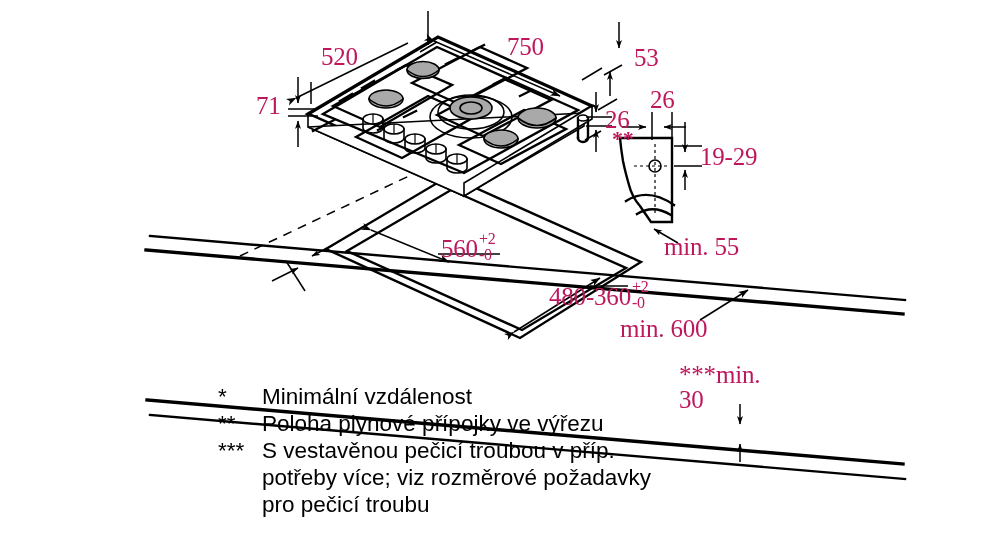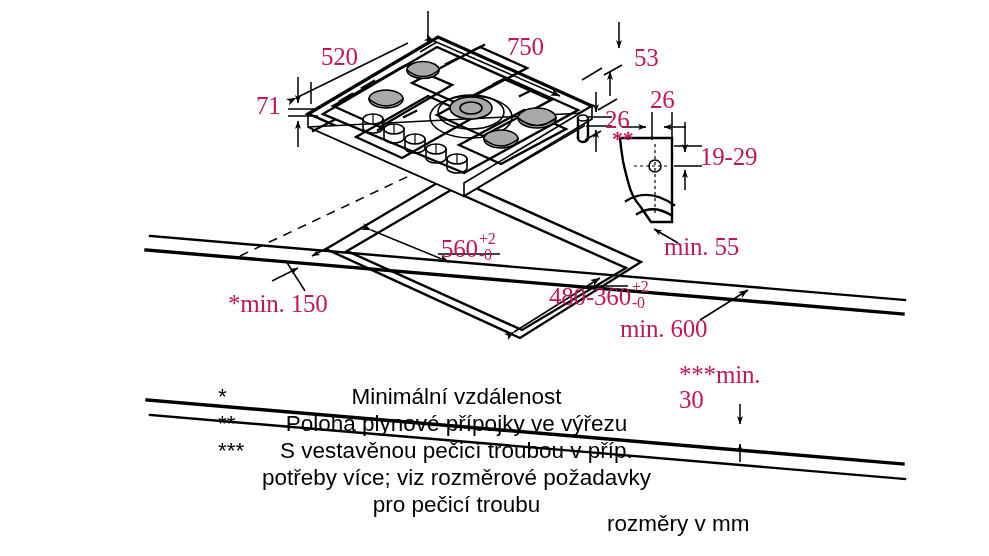--- a/index.html
+++ b/index.html
@@ -128,21 +128,20 @@
   }
   .legend-row {
     display: flex;
   }
   .legend-mark {
     width: 44px;
     flex: 0 0 44px;
   }
   .legend-text {
     flex: 1 1 auto;
-    text-align: center;
   }
   .footer-units {
     position: absolute;
     left: 607px;
     top: 511px;
     font-size: 22.5px;
   }
   .two-line {
     line-height: 25px;
   }
@@ -374,21 +373,20 @@
   <div class="lbl lbl-dim" style="left:664px; top:234px;">min. 55</div>
 
   <div class="lbl lbl-dim" style="left:441px; top:236px;">
     <span>560</span><span class="tol"><span class="tol-spacer">+2</span><span class="tup">+2</span><span class="tdn">-0</span></span>
   </div>
 
   <div class="lbl lbl-dim" style="left:549px; top:284px;">
     <span>480-360</span><span class="tol"><span class="tol-spacer">+2</span><span class="tup">+2</span><span class="tdn">-0</span></span>
   </div>
 
-  <div class="lbl lbl-dim" style="left:228px; top:291px;">*min. 150</div>
 
   <div class="lbl lbl-dim" style="left:620px; top:316px;">min. 600</div>
 
   <div class="lbl lbl-dim two-line" style="left:679px; top:362px;">
     <div>***min.</div>
     <div>30</div>
   </div>
 
   <div class="legend">
 
@@ -414,15 +412,14 @@
     <div class="legend-row">
       <div class="legend-mark"></div>
       <div class="legend-text">potřeby více; viz rozměrové požadavky</div>
     </div>
     <div class="legend-row">
       <div class="legend-mark"></div>
       <div class="legend-text">pro pečicí troubu</div>
     </div>
   </div>
 
-  <div class="footer-units">rozměry v mm</div>
 
 </div>
 
 </body></html>

